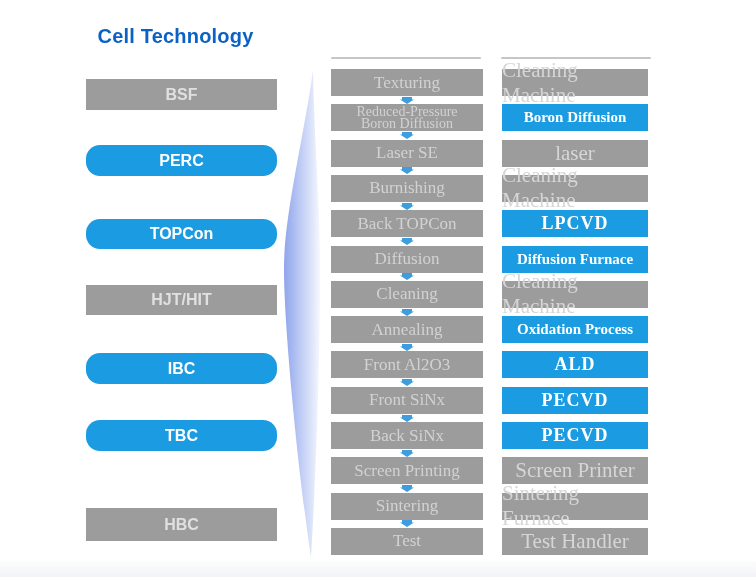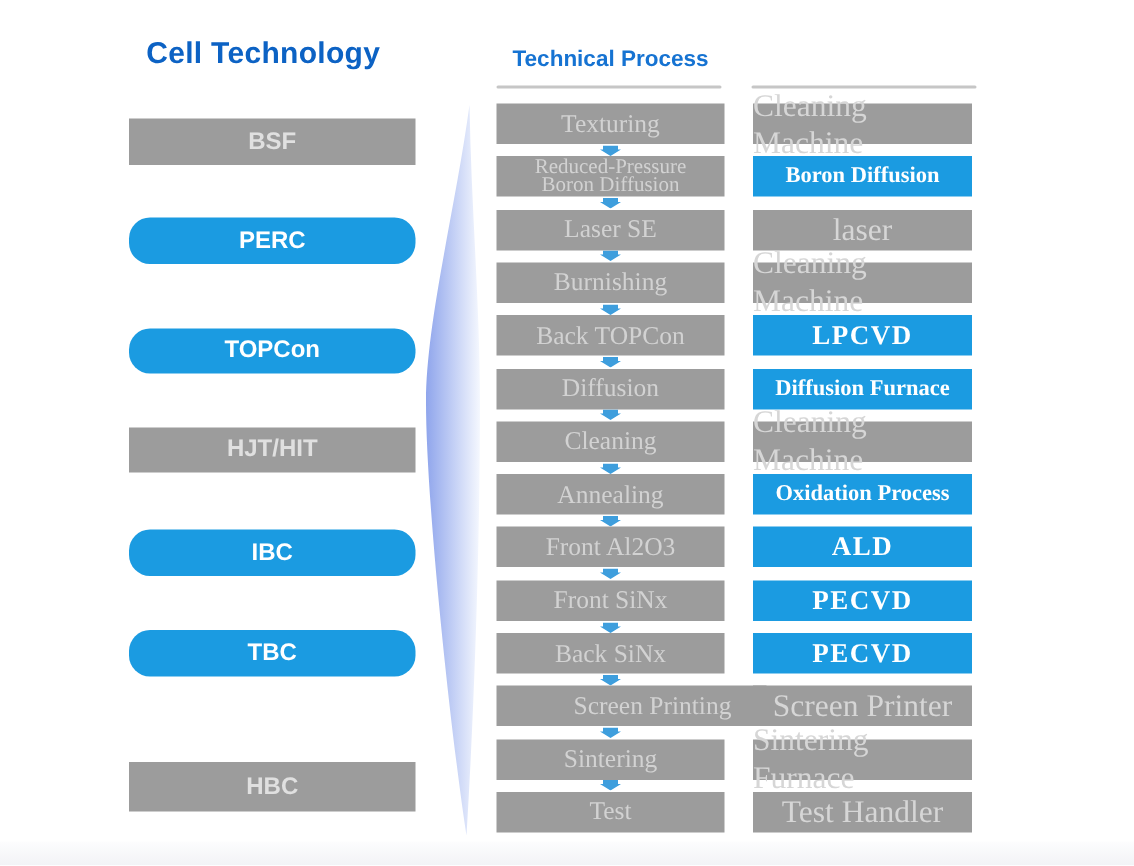--- a/index.html
+++ b/index.html
@@ -68,21 +68,20 @@
       <linearGradient id="funnelGrad" x1="0" y1="0" x2="1" y2="0">
         <stop offset="0" stop-color="#8fa5ec"></stop>
         <stop offset="1" stop-color="#f5f8fe"></stop>
       </linearGradient>
     </defs>
     <path d="M33,5 C24,72 4,150 4,203 C4,268 20,420 31,492
              C36,410 40,300 40,203 C40,140 34,70 33,5 Z" fill="url(#funnelGrad)"></path>
   </svg>
 
   <div class="main-title">Cell Technology</div>
-  <div class="col-header mid">Technical Process</div>
   <div class="header-rule mid"></div>
   <div class="header-rule right"></div>
 
   <div id="left-boxes">
       <div class="cell-box gray" style="top: 79px; height: 31px;">BSF</div>
       <div class="cell-box blue" style="top: 145px; height: 31px;">PERC</div>
       <div class="cell-box blue" style="top: 219px; height: 30px;">TOPCon</div>
       <div class="cell-box gray" style="top: 285px; height: 30px;">HJT/HIT</div>
       <div class="cell-box blue" style="top: 353px; height: 31px;">IBC</div>
       <div class="cell-box blue" style="top: 420px; height: 31px;">TBC</div>
@@ -129,21 +128,21 @@
         <path d="M2,0 h10 v2.6 h2 L7,7 L0,2.6 h2 Z" fill="#3e9edd"></path>
       </svg>
       <div class="step-box" style="top: 386.7px;">Front SiNx</div>
       <svg class="down-arrow" viewBox="0 0 14 7" style="left: 400px; top: 414.5px;">
         <path d="M2,0 h10 v2.6 h2 L7,7 L0,2.6 h2 Z" fill="#3e9edd"></path>
       </svg>
       <div class="step-box" style="top: 422px;">Back SiNx</div>
       <svg class="down-arrow" viewBox="0 0 14 7" style="left: 400px; top: 449.8px;">
         <path d="M2,0 h10 v2.6 h2 L7,7 L0,2.6 h2 Z" fill="#3e9edd"></path>
       </svg>
-      <div class="step-box" style="top: 457.3px; padding-left: 28px;">Screen Printing</div>
+      <div class="step-box" style="top: 457.3px;">Screen Printing</div>
       <svg class="down-arrow" viewBox="0 0 14 7" style="left: 400px; top: 485.1px;">
         <path d="M2,0 h10 v2.6 h2 L7,7 L0,2.6 h2 Z" fill="#3e9edd"></path>
       </svg>
       <div class="step-box" style="top: 492.6px;">Sintering</div>
       <svg class="down-arrow" viewBox="0 0 14 7" style="left: 400px; top: 520.4px;">
         <path d="M2,0 h10 v2.6 h2 L7,7 L0,2.6 h2 Z" fill="#3e9edd"></path>
       </svg>
       <div class="step-box" style="top: 527.9px;">Test</div>
     </div>
   <div id="provide-rows">

